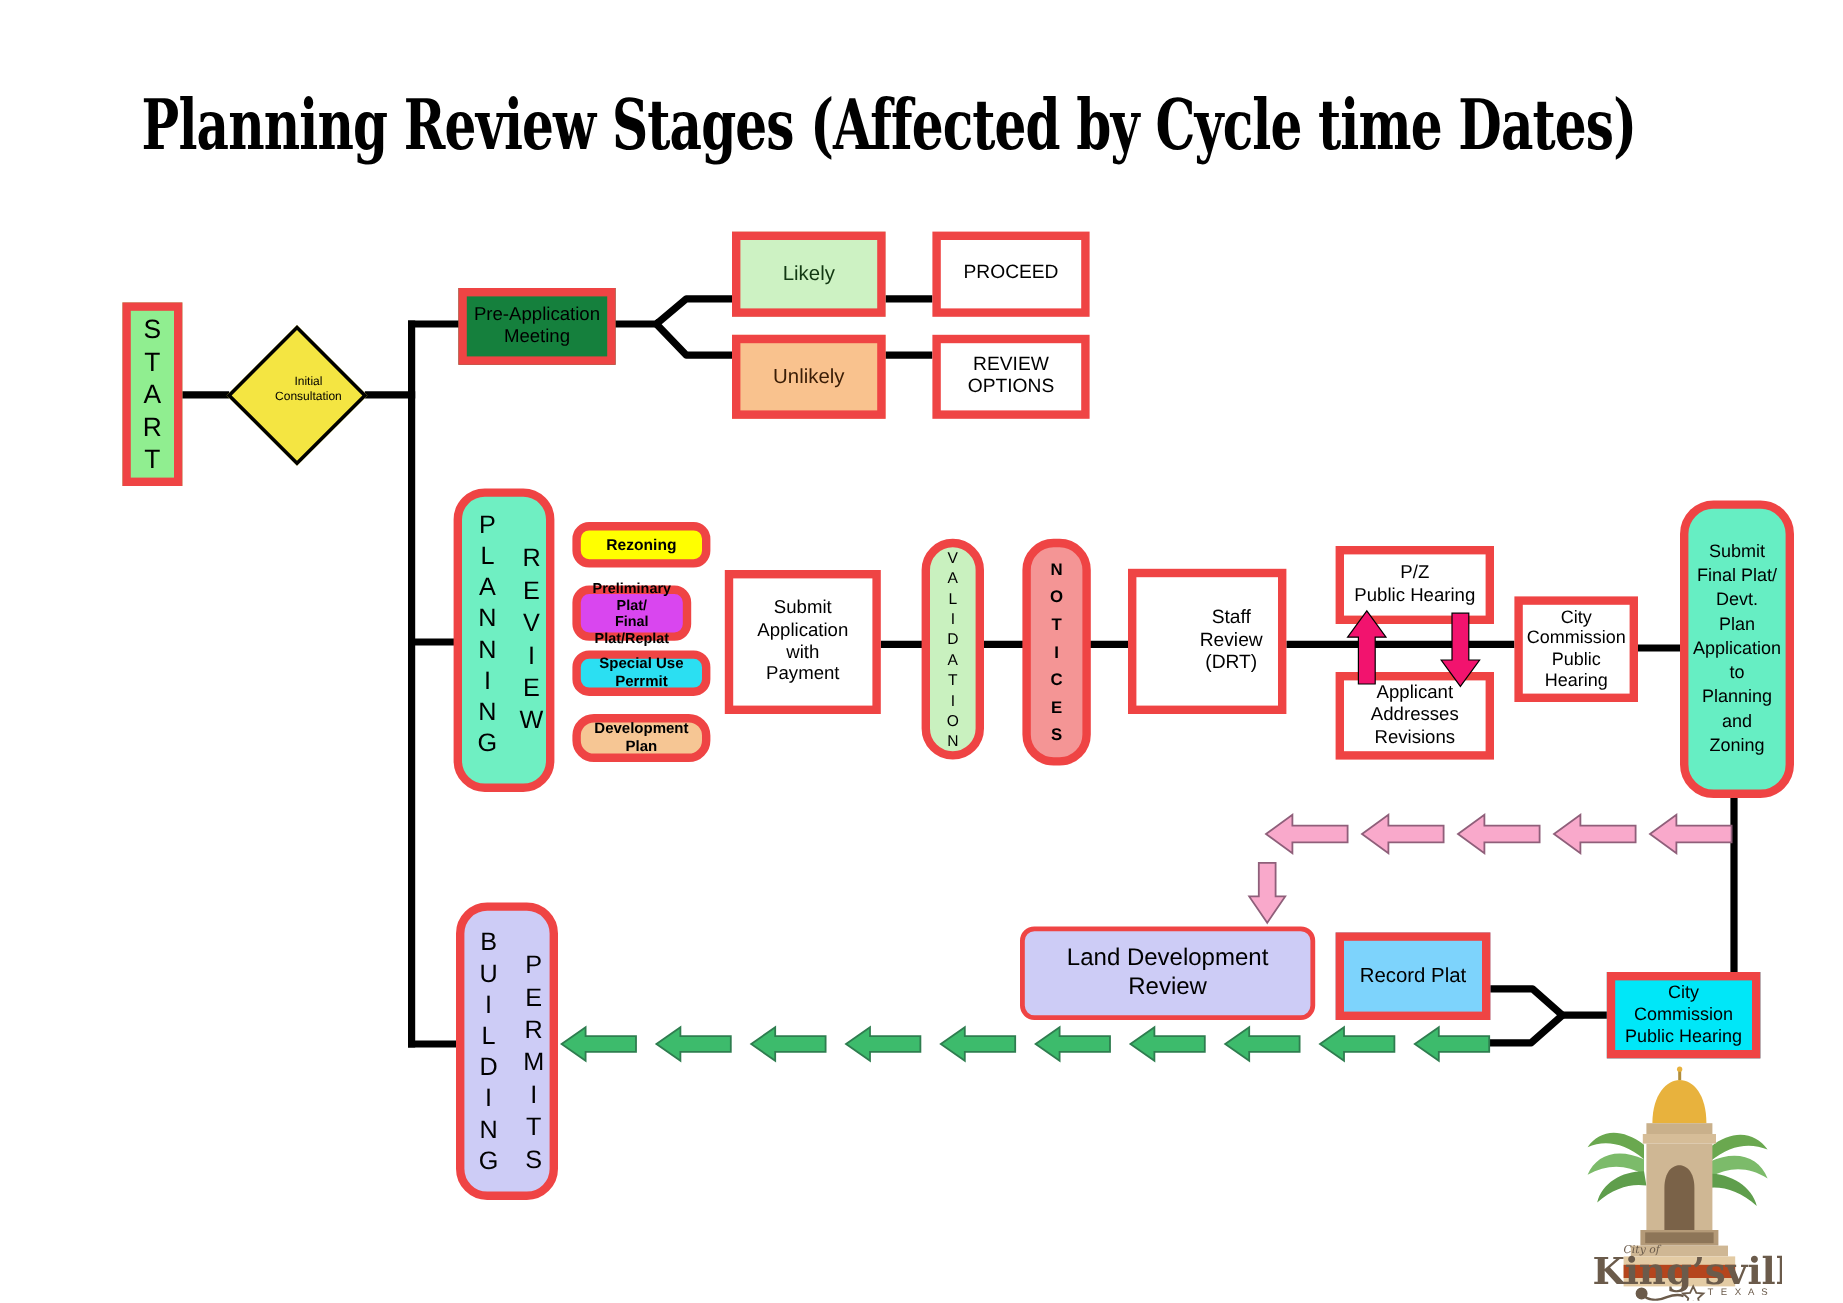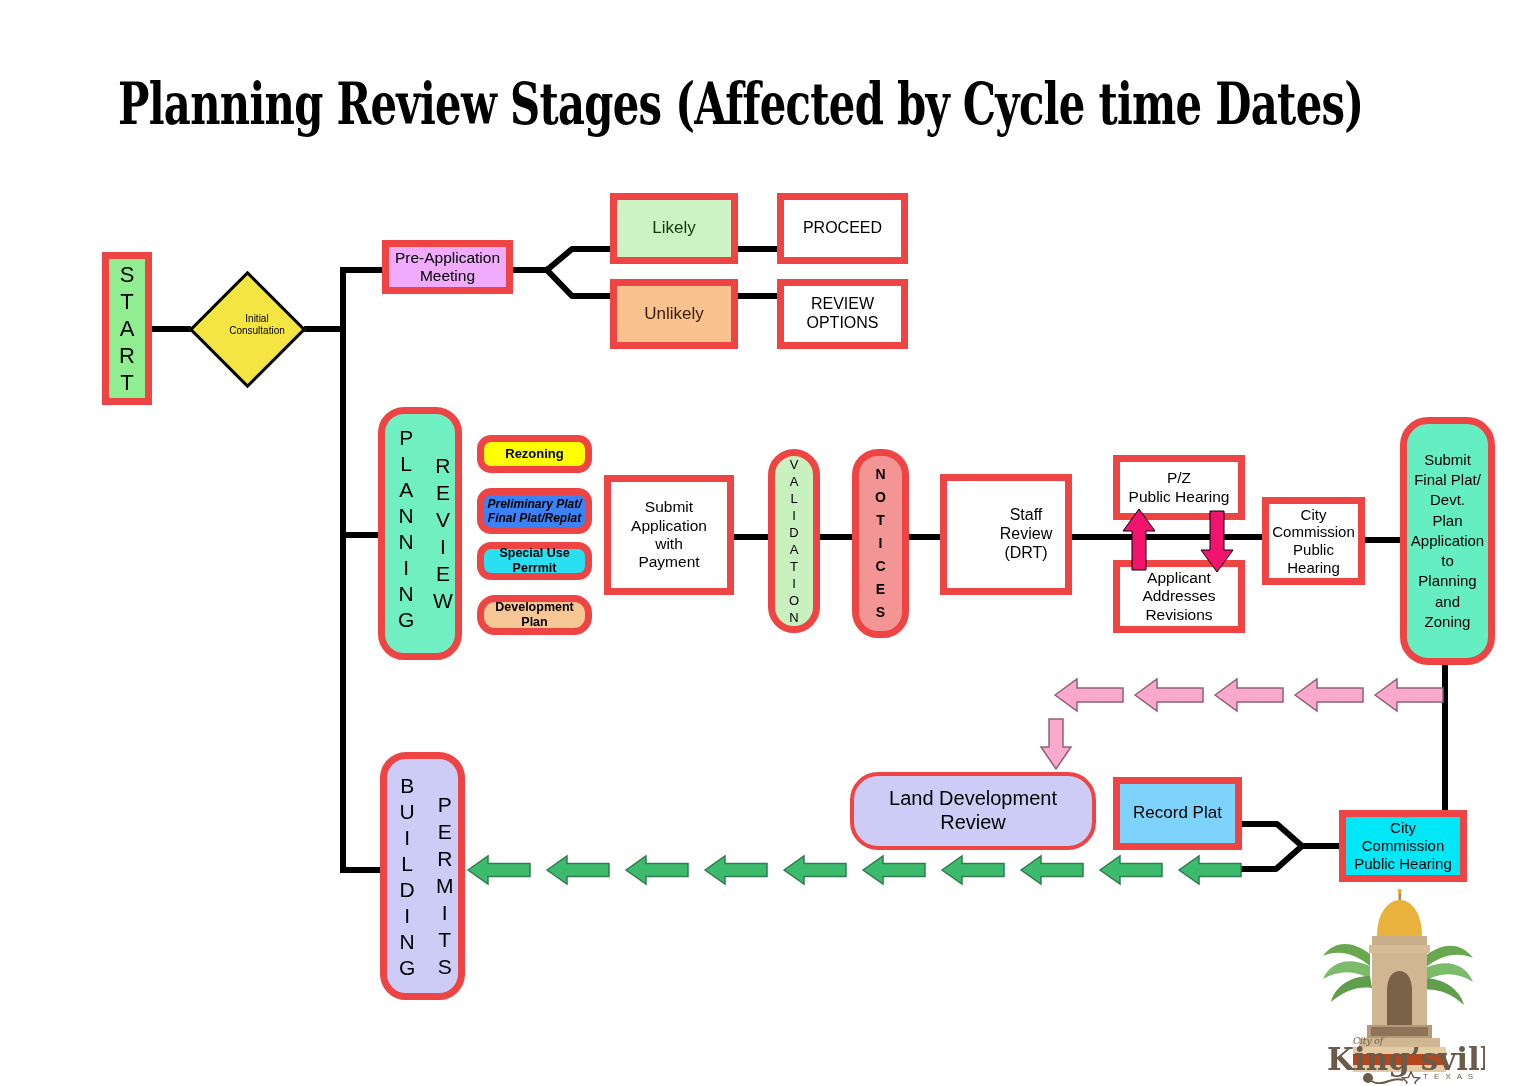--- a/index.html
+++ b/index.html
@@ -56,21 +56,21 @@
 T
 A
 R
 T</span>
   </div>
 
   <div class="diamond" style="left:206px;top:276px;width:83px;height:83px;"></div>
   <div class="diamond-label" style="left:197px;top:301px;width:120px;font-size:10px;">Initial
 Consultation</div>
 
-  <div class="box" style="left: 382px; top: 228px; width: 131px; height: 54px; font-size: 15.5px; background: #f0abfc;">Pre-Application
+  <div class="box" style="left: 382px; top: 228px; width: 131px; height: 64px; font-size: 15.5px; background: #15803d;">Pre-Application
 Meeting</div>
 
   <div class="box" style="left: 610px; top: 181px; width: 128px; height: 71px; font-size: 17px; color: rgb(18, 56, 18); background: rgb(205, 242, 195);">Likely</div>
   <div class="box" style="left: 777px; top: 181px; width: 131px; height: 71px; font-size: 16px; background: rgb(255, 255, 255);">PROCEED</div>
 
   <div class="box" style="left: 610px; top: 267px; width: 128px; height: 70px; font-size: 17px; color: rgb(58, 29, 6); background: rgb(249, 194, 142);">Unlikely</div>
   <div class="box" style="left: 777px; top: 267px; width: 131px; height: 70px; font-size: 16px; background: rgb(255, 255, 255);">REVIEW
 OPTIONS</div>
 
   <div class="box pill" style="left: 378px; top: 395px; width: 84px; height: 253px; background: rgb(111, 239, 194);">
@@ -84,21 +84,21 @@
 G</span>
     <span class="vstack" style="left: 48px; top: 38px; font-size: 21px; line-height: 27px; white-space: pre-line;">R
 E
 V
 I
 E
 W</span>
   </div>
 
   <div class="box bold" style="left: 477px; top: 423px; width: 115px; height: 38px; font-size: 13px; border-radius: 14px; background: rgb(255, 255, 0);">Rezoning</div>
-  <div class="box bold" style="left: 477px; top: 476px; width: 115px; height: 46px; font-size: 12px; border-radius: 14px; background: #3b82f6; font-style: italic;">Preliminary Plat/
+  <div class="box bold" style="left: 477px; top: 476px; width: 99px; height: 46px; font-size: 12px; border-radius: 14px; background: #d946ef;">Preliminary Plat/
 Final Plat/Replat</div>
   <div class="box bold" style="left: 477px; top: 530px; width: 115px; height: 38px; font-size: 12.5px; border-radius: 14px; background: rgb(43, 223, 242);">Special Use Perrmit</div>
   <div class="box bold" style="left: 477px; top: 583px; width: 115px; height: 40px; font-size: 12.5px; border-radius: 18px; background: rgb(246, 198, 148);">Development Plan</div>
 
   <div class="box" style="left: 604px; top: 463px; width: 130px; height: 120px; font-size: 15.5px; background: rgb(255, 255, 255);">Submit
 Application
 with
 Payment</div>
 
   <div class="box pill" style="left: 768px; top: 437px; width: 52px; height: 184px; background: rgb(201, 241, 191);">
@@ -141,21 +141,21 @@
   <div class="box" style="left: 1400px; top: 405px; width: 95px; height: 248px; font-size: 15px; border-radius: 28px; line-height: 1.35; background: rgb(102, 238, 195);">Submit
 Final Plat/
 Devt.
 Plan
 Application
 to
 Planning
 and
 Zoning</div>
 
-  <div class="box" style="left: 850px; top: 760px; width: 246px; height: 78px; font-size: 20px; border-radius: 28px; border-width: 4px; background: rgb(205, 204, 246);">Land Development
+  <div class="box" style="left: 850px; top: 760px; width: 246px; height: 78px; font-size: 20px; border-radius: 12px; border-width: 4px; background: rgb(205, 204, 246);">Land Development
 Review</div>
 
   <div class="box" style="left: 1113px; top: 765px; width: 129px; height: 73px; font-size: 17px; background: #7dd3fc;">Record Plat</div>
 
   <div class="box" style="left: 1339px; top: 798px; width: 128px; height: 72px; font-size: 15px; background: rgb(0, 231, 248);">City
 Commission
 Public Hearing</div>
 
   <div class="box pill" style="left: 380px; top: 740px; width: 85px; height: 248px; background: rgb(205, 204, 246);">
     <span class="vstack" style="left: 12px; top: 14px; font-size: 21px; line-height: 26px; white-space: pre-line;">B

